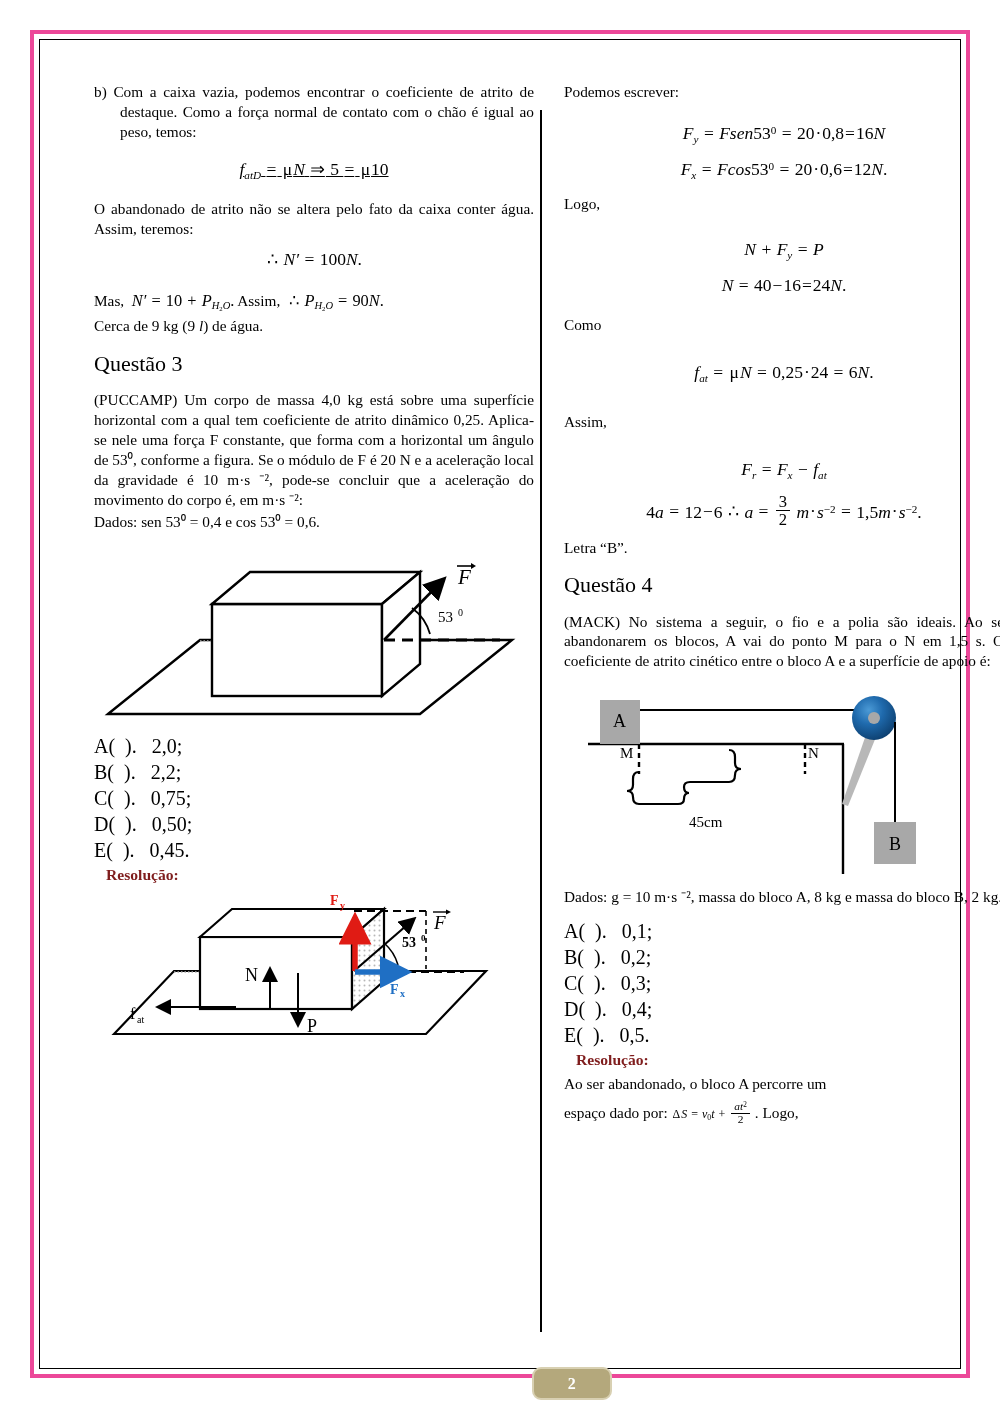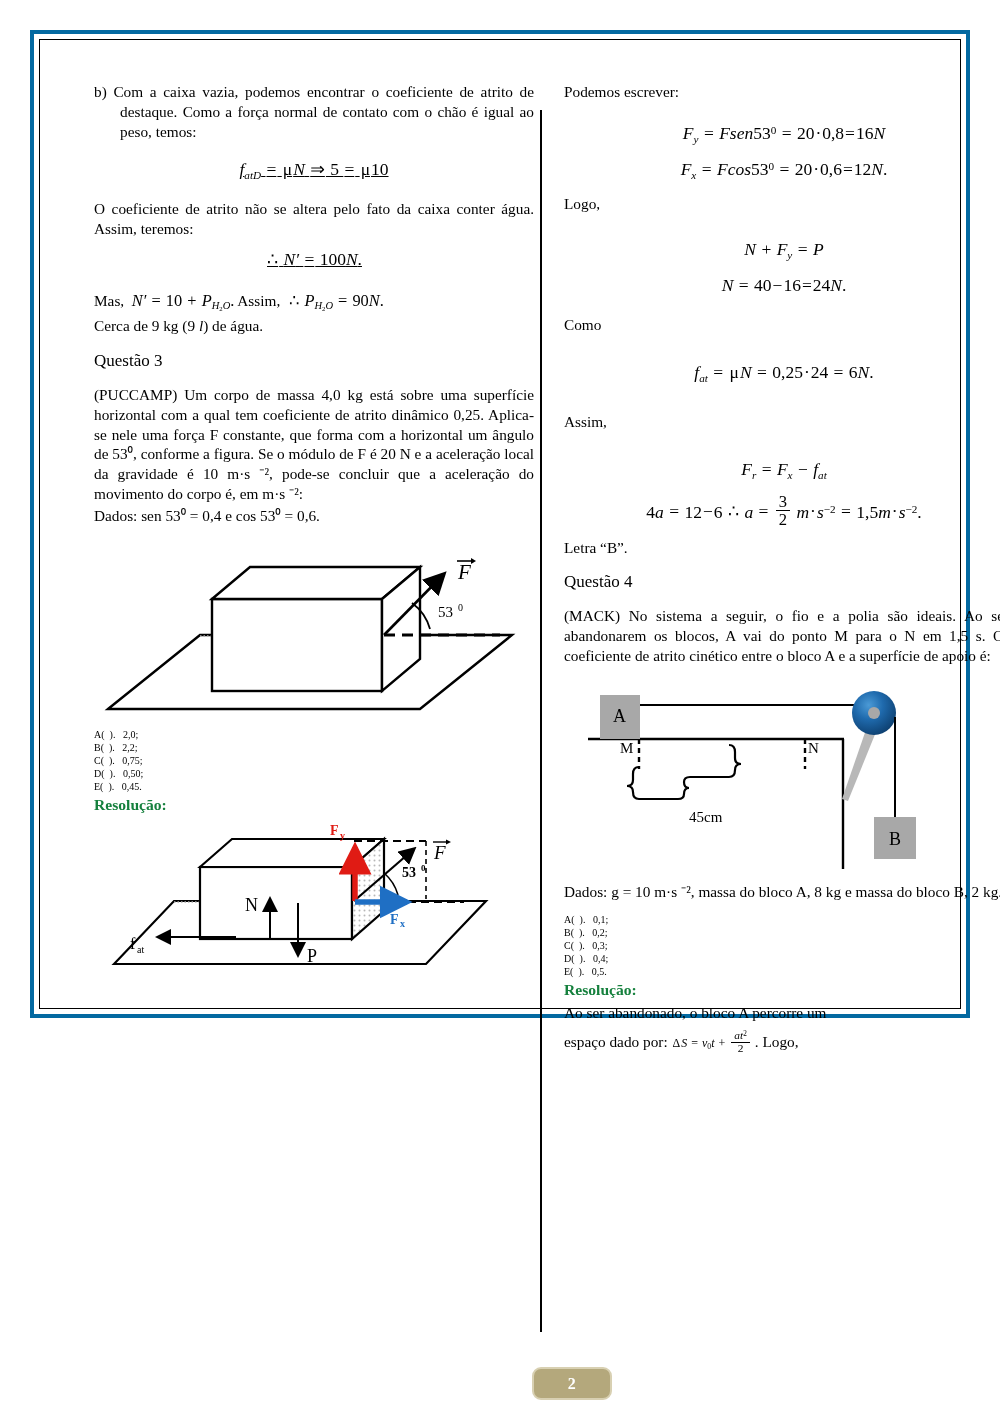--- a/index.html
+++ b/index.html
@@ -8,22 +8,22 @@
     width: 1000px; height: 1415px;
     background: #ffffff;
     font-family: "Liberation Serif", serif;
     color: #000;
     overflow: hidden;
   }
   
   #page-frame {
     position: absolute;
     left: 30px; top: 30px;
-    width: 940px; height: 988px;
-    border: 4px solid #0369a1;
+    width: 940px; height: 1348px;
+    border: 4px solid #ec4899;
     background: #fff;
   }
   #page-frame-inner {
     position: absolute;
     left: 5px; top: 5px; right: 5px; bottom: 5px;
     border: 1px solid #000;
   }
   #content {
     position: absolute;
     left: 38px; top: 48px;
@@ -56,29 +56,29 @@
   .hang {
     margin: 0 0 10px 0;
     font-size: 15.3px;
     line-height: 1.30;
     text-align: justify;
     padding-left: 26px;
     text-indent: -26px;
   }
   h2.qtitle {
     margin: 16px 0 14px 0;
-    font-size: 17px;
+    font-size: 22px;
     font-weight: normal;
     line-height: 1.1;
   }
   .reso {
-    margin: 3px 0 4px 0;
+    margin: 3px 0 4px 12px;
     font-size: 15.6px;
     font-weight: bold;
-    color: #15803d;
+    color: #7f1d1d;
     line-height: 1.2;
   }
   
   .eq {
     text-align: center;
     font-family: "Liberation Serif", serif;
     font-size: 17.5px;
     margin: 9px 0;
     line-height: 1.5;
     white-space: nowrap;
@@ -96,21 +96,21 @@
     font-size: 0.95em;
     line-height: 1.05;
     margin: 0 2px;
   }
   .frac .num { display: block; border-bottom: 1.2px solid #000; padding: 0 3px; }
   .frac .den { display: block; padding: 0 3px; }
   .inl { font-size: 16.4px; white-space: nowrap; }
   
   .opts { margin: 0 0 2px 0; }
   .opt {
-    font-size: 10px;
+    font-size: 20px;
     line-height: 1.30;
     white-space: pre;
   }
   
   .fig { position: relative; }
   #fig-box-f { width: 420px; height: 185px; margin: 8px 0 6px 6px; }
   #fig-box-forces { width: 400px; height: 165px; margin: 2px 0 6px 14px; }
   #fig-pulley { width: 380px; height: 195px; margin: 8px 0 10px 22px; }
   
   #page-badge {
@@ -141,23 +141,23 @@
     <div class="col col-left">
 
       <div class="hang">b)  Com a caixa vazia, podemos encontrar o coeficiente de atrito de destaque. Como a força normal de contato com o chão é igual ao peso, temos:</div>
 
       <div class="eq eq-blk">
         <i class="v">f</i><span class="sub">atD</span>
         <span class="op">=</span> <span class="op">μ</span><i class="v">N</i>
         <span class="op">⇒</span> 5 <span class="op">=</span> <span class="op">μ</span>10
       </div>
 
-      <p class="body" style="margin-top:16px;">O coeficiente de atrito não se altera pelo fato da caixa conter água. Assim, teremos:</p>
-
-      <div class="eq" style="margin-top:-4px;text-decoration:underline;">
+      <p class="body" style="margin-top:16px;">O abandonado de atrito não se altera pelo fato da caixa conter água. Assim, teremos:</p>
+
+      <div class="eq" style="margin-top:-4px;">
         <span class="op">∴</span> <i class="v">N</i><span style="font-style:italic;">′</span> <span class="op">=</span> 100<i class="v">N</i>.
       </div>
 
       <p class="body nj tight" style="margin-top:18px;">
         Mas,&nbsp; <span class="inl"><i class="v">N</i><span style="font-style:italic;">′</span> <span class="op">=</span> 10 <span class="op">+</span> <i class="v">P</i><span class="sub">H<span class="sub2">2</span>O</span>.</span> Assim,&nbsp;
         <span class="inl"><span class="op">∴</span> <i class="v">P</i><span class="sub">H<span class="sub2">2</span>O</span> <span class="op">=</span> 90<i class="v">N</i>.</span>
       </p>
       <p class="body nj">
         Cerca de 9 kg (9 <i>l</i>) de água.
       </p>

